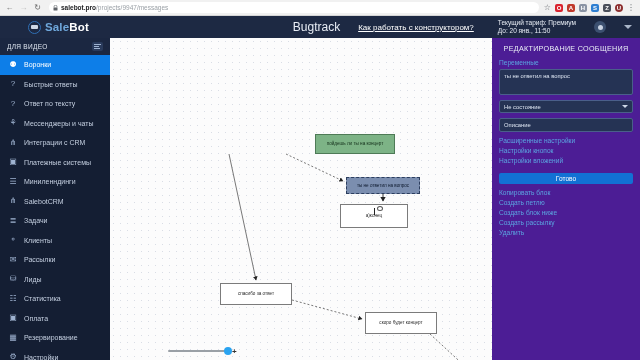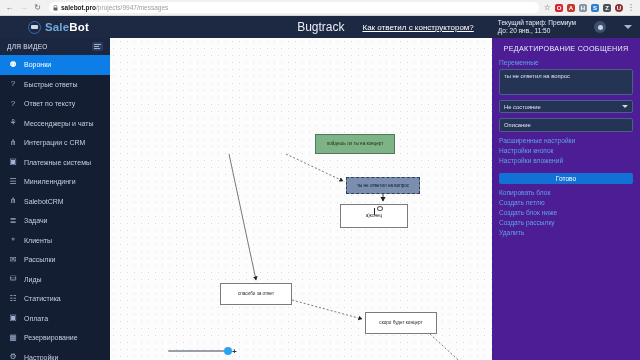--- a/index.html
+++ b/index.html
@@ -181,21 +181,21 @@
   <div id="brand">
     <div id="brand-mark">
         <span></span>
       </div>
     <div id="brand-text">
       <span class="s1">Sale</span><span class="s2">Bot</span>
     </div>
   </div>
   <div id="topnav">
     <div id="bugtrack">Bugtrack</div>
-    <div id="constructor-link">Как ответил с конструктором?</div>
+    <div id="constructor-link">Как работать с конструктором?</div>
     <div id="tariff">
       <span>Текущий тариф: Премиум</span>
       <span>До: 20 янв., 11:50</span>
     </div>
     <div id="avatar">
         <i></i>
       </div>
     <div id="caret-down"></div>
   </div>
 </div>

